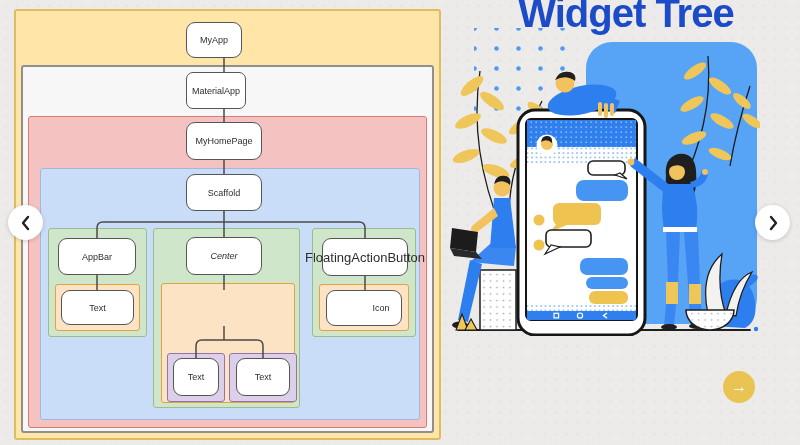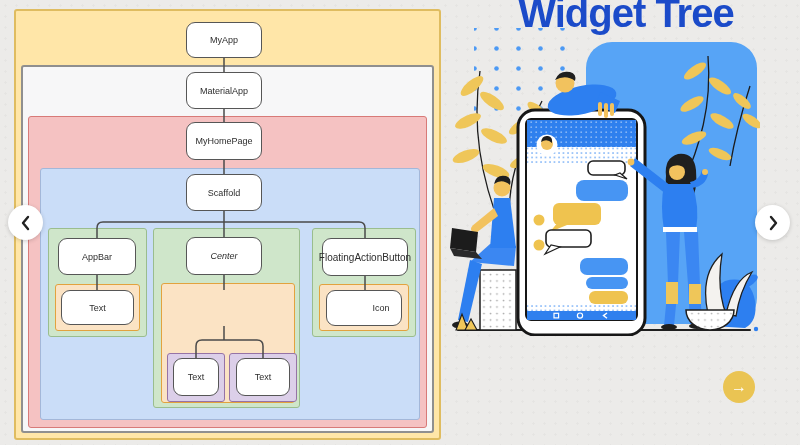--- a/index.html
+++ b/index.html
@@ -18,21 +18,21 @@
   .c-pink  {background:#f5c2c2;border:1.5px solid #d87a78;}
   .c-blue  {background:#caddf8;border:1.5px solid #a3b7d9;}
   .c-green {background:#cfe6ca;border:1.5px solid #9abd8e;}
   .c-orange{background:#fbe3c4;border:1.5px solid #e2a23e;}
   .c-purple{background:#dccfe9;border:1.5px solid #9673a6;}
   .node{
     position:absolute;background:#fff;border:1.6px solid #565656;border-radius:9px;
     display:flex;align-items:center;justify-content:center;
     font-size:9px;color:#2d2d2d;box-sizing:border-box;text-align:center;
   }
-  .node.small{font-size:10px;}
+  .node.small{font-size:13px;}
   #edges{position:absolute;left:0;top:0;pointer-events:none;}
   .edge{stroke:#4a4a4a;stroke-width:1.5;fill:none;}
   
   .slide-title{
     position:absolute;left:452px;top:-9px;width:348px;text-align:center;
     font-size:40px;font-weight:bold;color:#1b4bc9;letter-spacing:-1px;
   }
   #illustration{position:absolute;left:450px;top:26px;}
   .nav-circle{
     position:absolute;width:35px;height:35px;border-radius:50%;background:#fff;border:none;
@@ -74,22 +74,22 @@
     <path class="edge" d="M224 222 H359 Q365 222 365 228 V238"></path>
     <path class="edge" d="M97 275 V290"></path>
     <path class="edge" d="M224 275 V290"></path>
     <path class="edge" d="M224 326 V340"></path>
     <path class="edge" d="M224 340 H202 Q196 340 196 346 V358"></path>
     <path class="edge" d="M224 340 H257 Q263 340 263 346 V358"></path>
     <path class="edge" d="M365 276 V290"></path>
     <polygon points="371,290 371,304 374.2,301 376.4,306.4 378.6,305.4 376.4,300.2 380.6,300" fill="#111" stroke="#fff" stroke-width="0.7"></polygon>
   </svg>
 
-  <div class="node" style="left:186px;top:22px;width:76px;height:36px;">MyApp</div>
-  <div class="node" style="left:186px;top:72px;width:76px;height:37px;">MaterialApp</div>
+  <div class="node" style="left:186px;top:22px;width:56px;height:36px;">MyApp</div>
+  <div class="node" style="left:186px;top:72px;width:60px;height:37px;border-radius:7px;">MaterialApp</div>
   <div class="node" style="left:186px;top:122px;width:76px;height:38px;text-align:center;">MyHomePage</div>
   <div class="node" style="left:186px;top:174px;width:76px;height:37px;">Scaffold</div>
   <div class="node" style="left:58px;top:238px;width:78px;height:37px;">AppBar</div>
   <div class="node" style="left:61px;top:290px;width:73px;height:35px;">Text</div>
   <div class="node" style="left:186px;top:237px;width:76px;height:38px;font-style:italic;">Center</div>
   <div class="node" style="left:173px;top:358px;width:46px;height:38px;">Text</div>
   <div class="node" style="left:236px;top:358px;width:54px;height:38px;">Text</div>
   <div class="node small" style="left:322px;top:238px;width:86px;height:38px;">FloatingActionButton</div>
   <div class="node" style="left:326px;top:290px;width:76px;height:36px;padding-left:34px;">Icon</div>
 </div>

